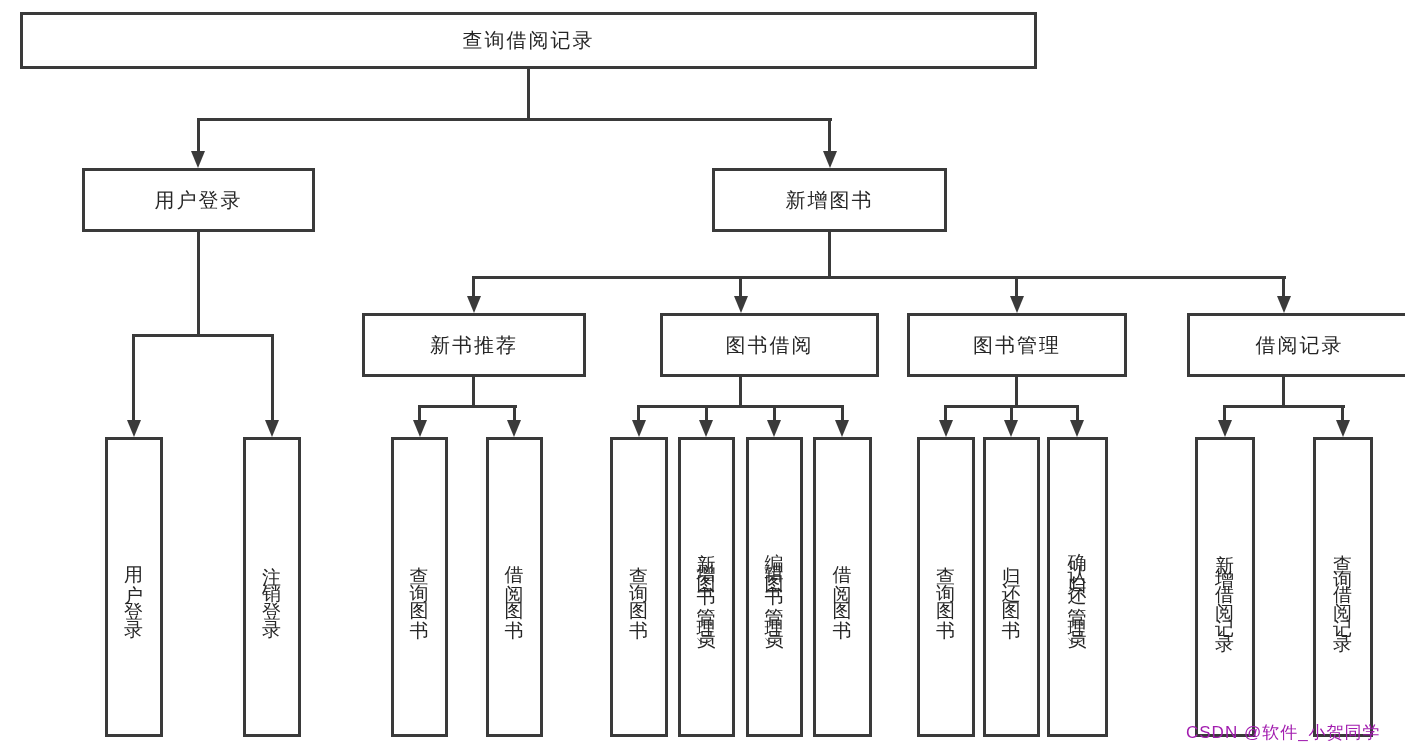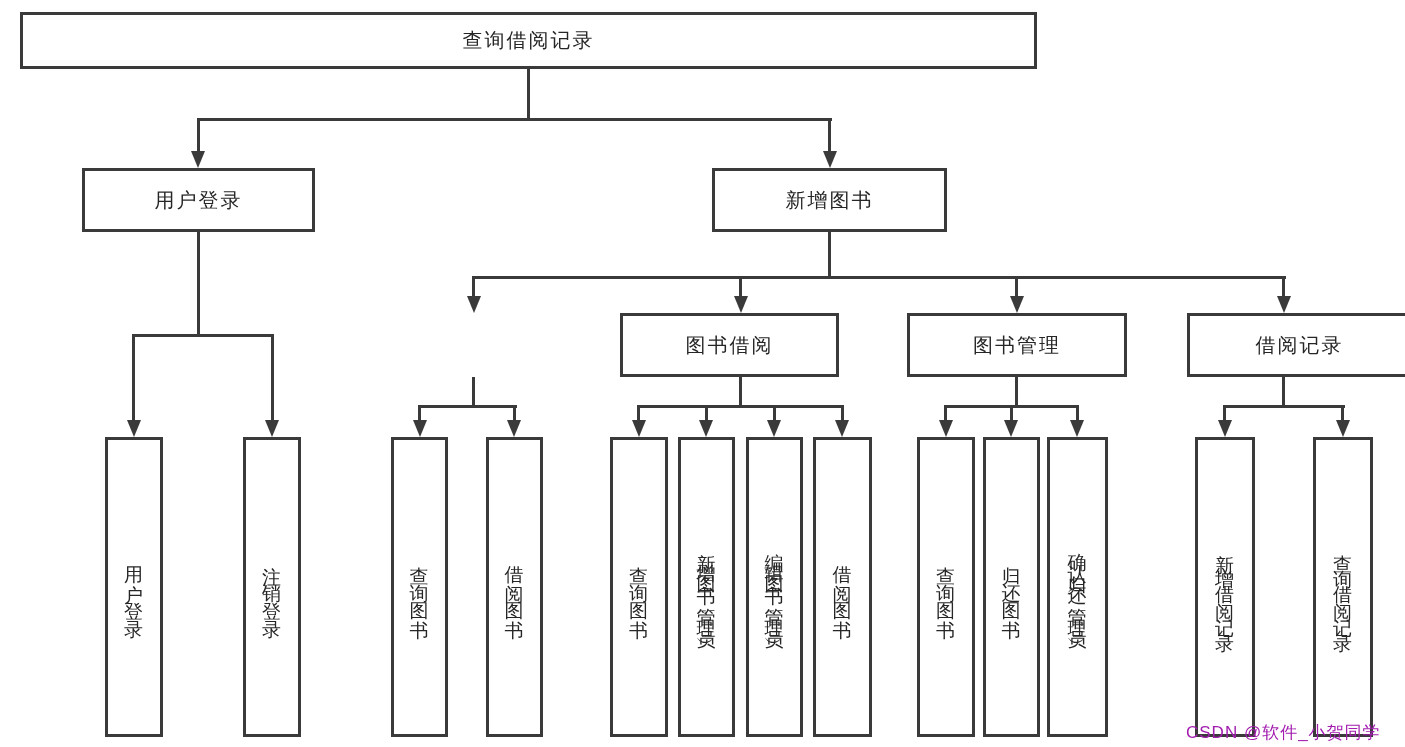--- a/index.html
+++ b/index.html
@@ -66,21 +66,24 @@
   <div class="hl" style="left:472px;top:276px;width:814px;"></div>
   <div class="vl" style="left:472px;top:276px;height:21px;"></div>
   <div class="arw" style="left:467px;top:296px;"></div>
   <div class="vl" style="left:739px;top:276px;height:21px;"></div>
   <div class="arw" style="left:734px;top:296px;"></div>
   <div class="vl" style="left:1015px;top:276px;height:21px;"></div>
   <div class="arw" style="left:1010px;top:296px;"></div>
   <div class="vl" style="left:1282px;top:276px;height:21px;"></div>
   <div class="arw" style="left:1277px;top:296px;"></div>
 
-  <div class="box h" style="left:620px;top:313px;width:219px;height:64px;text-align:right;">
+  <div class="box h" style="left:362px;top:313px;width:224px;height:64px;">
+    <span>新书推荐</span>
+  </div>
+  <div class="box h" style="left:660px;top:313px;width:219px;height:64px;text-align:right;">
     <span>图书借阅</span>
   </div>
   <div class="box h" style="left:907px;top:313px;width:220px;height:64px;">
     <span>图书管理</span>
   </div>
   <div class="box h" style="left:1172px;top:313px;width:225px;height:64px;margin-left:15px;">
     <span>借阅记录</span>
   </div>
 
   <div class="vl" style="left:472px;top:377px;height:31px;"></div>

